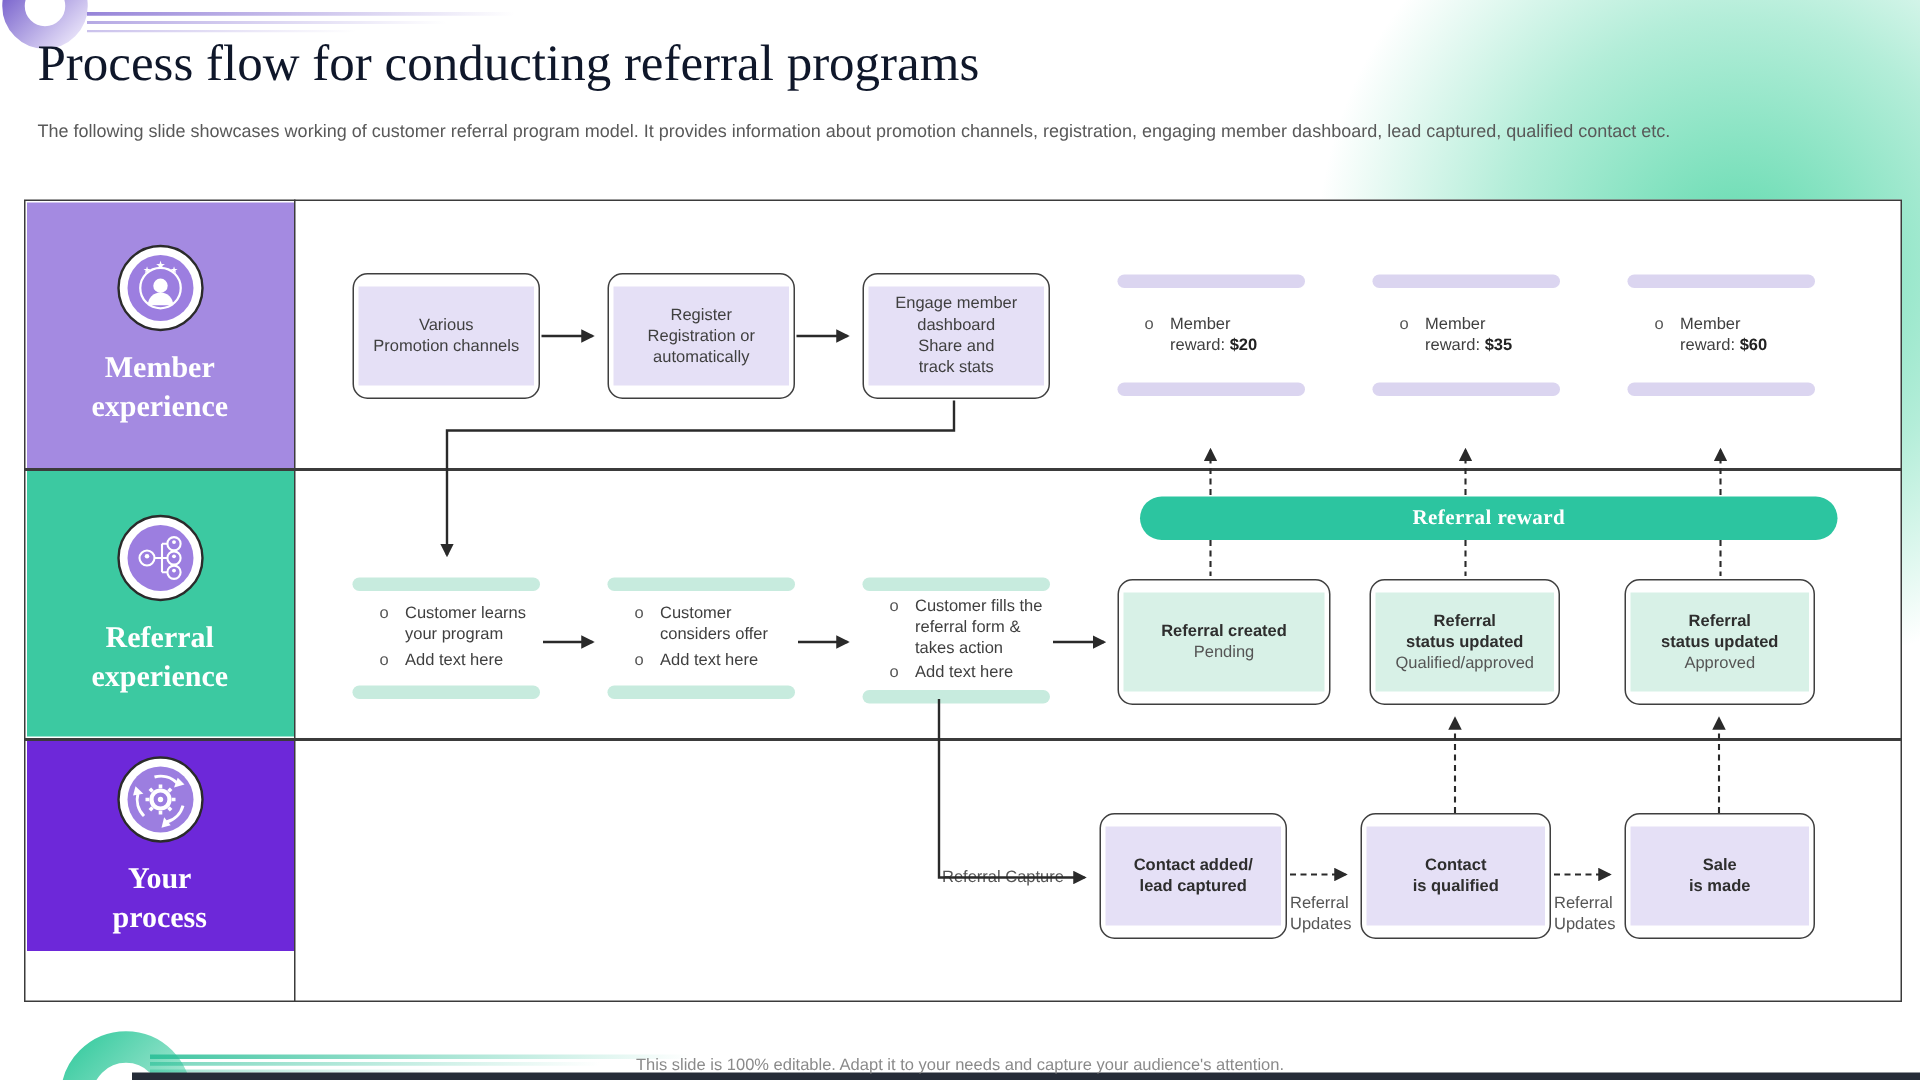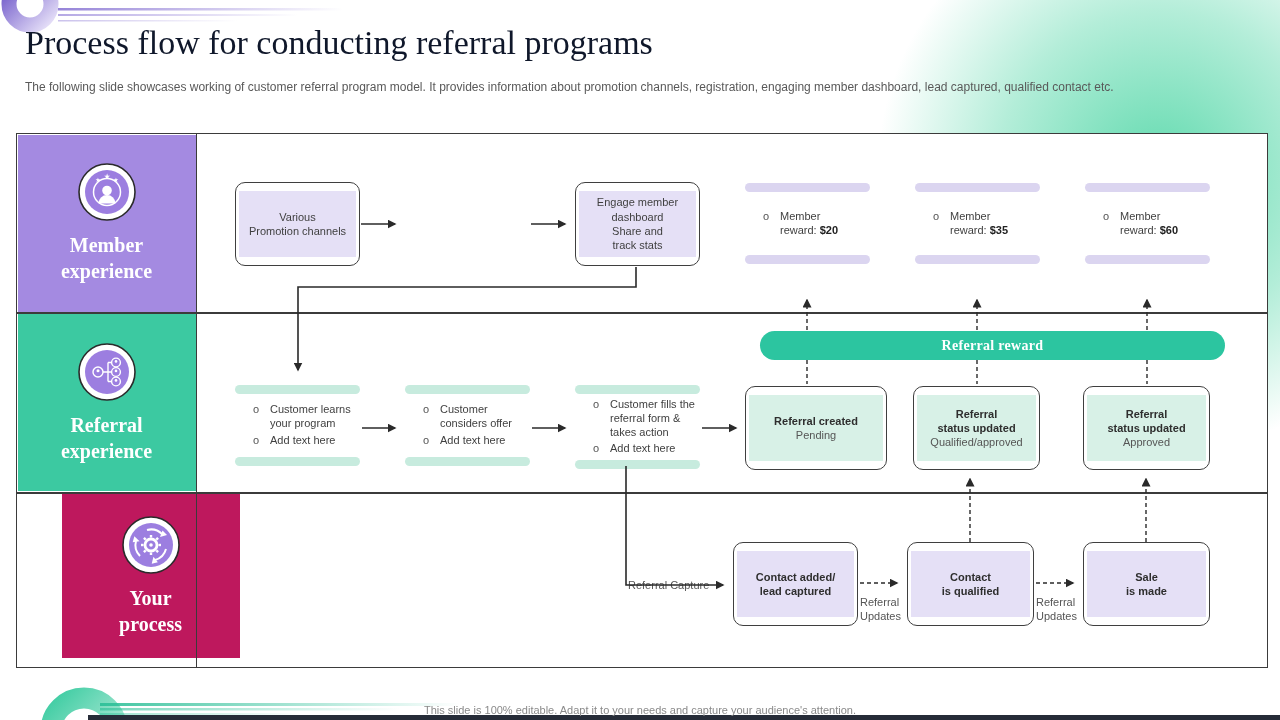--- a/index.html
+++ b/index.html
@@ -140,21 +140,21 @@
       </g>
       <circle cx="-9" cy="-1.2" r="1.5" fill="#fff"></circle>
       <circle cx="9" cy="-10.6" r="1.3" fill="#fff"></circle>
       <circle cx="9" cy="-1.1" r="1.3" fill="#fff"></circle>
       <circle cx="9" cy="8.4" r="1.3" fill="#fff"></circle>
     </svg>
     <div class="lane-label ws">Referral
 experience</div>
   </div>
 
-  <div class="lane-cell" style="top:494px;height:164px;background:#be185d;margin-left:44px;">
+  <div class="lane-cell" style="top:494px;height:140px;background:#6d28d9;">
     <svg width="60" height="60" viewBox="-30 -30 60 60">
       <defs>
         <g id="cyc">
           <path d="M -4 -15 A 15.5 15.5 0 0 1 11 -11" stroke="#fff" stroke-width="2" fill="none"></path>
           <path d="M 11.5 -14.5 l 4.5 4.5 l -7 2 z" fill="#fff"></path>
         </g>
       </defs>
       <circle r="28" fill="#fff" stroke="#2b2b2b" stroke-width="1.6"></circle>
       <circle r="22" fill="#9c7ee0"></circle>
       <use href="#cyc"></use>
@@ -174,20 +174,27 @@
       <circle r="1.8" fill="#fff"></circle>
     </svg>
     <div class="lane-label ws">Your
 process</div>
   </div>
 
   <div class="flow-box" style="left:235px;top:182px;width:125px;height:84px;">
     <div class="flow-fill fill-lav">
         <span class="ws">Various
 Promotion channels</span>
+      </div>
+  </div>
+  <div class="flow-box" style="left:405px;top:182px;width:125px;height:84px;">
+    <div class="flow-fill fill-lav">
+        <span class="ws">Register
+Registration or
+automatically</span>
       </div>
   </div>
   <div class="flow-box" style="left:575px;top:182px;width:125px;height:84px;">
     <div class="flow-fill fill-lav">
         <span class="ws">Engage member
 dashboard
 Share and
 track stats</span>
       </div>
   </div>

